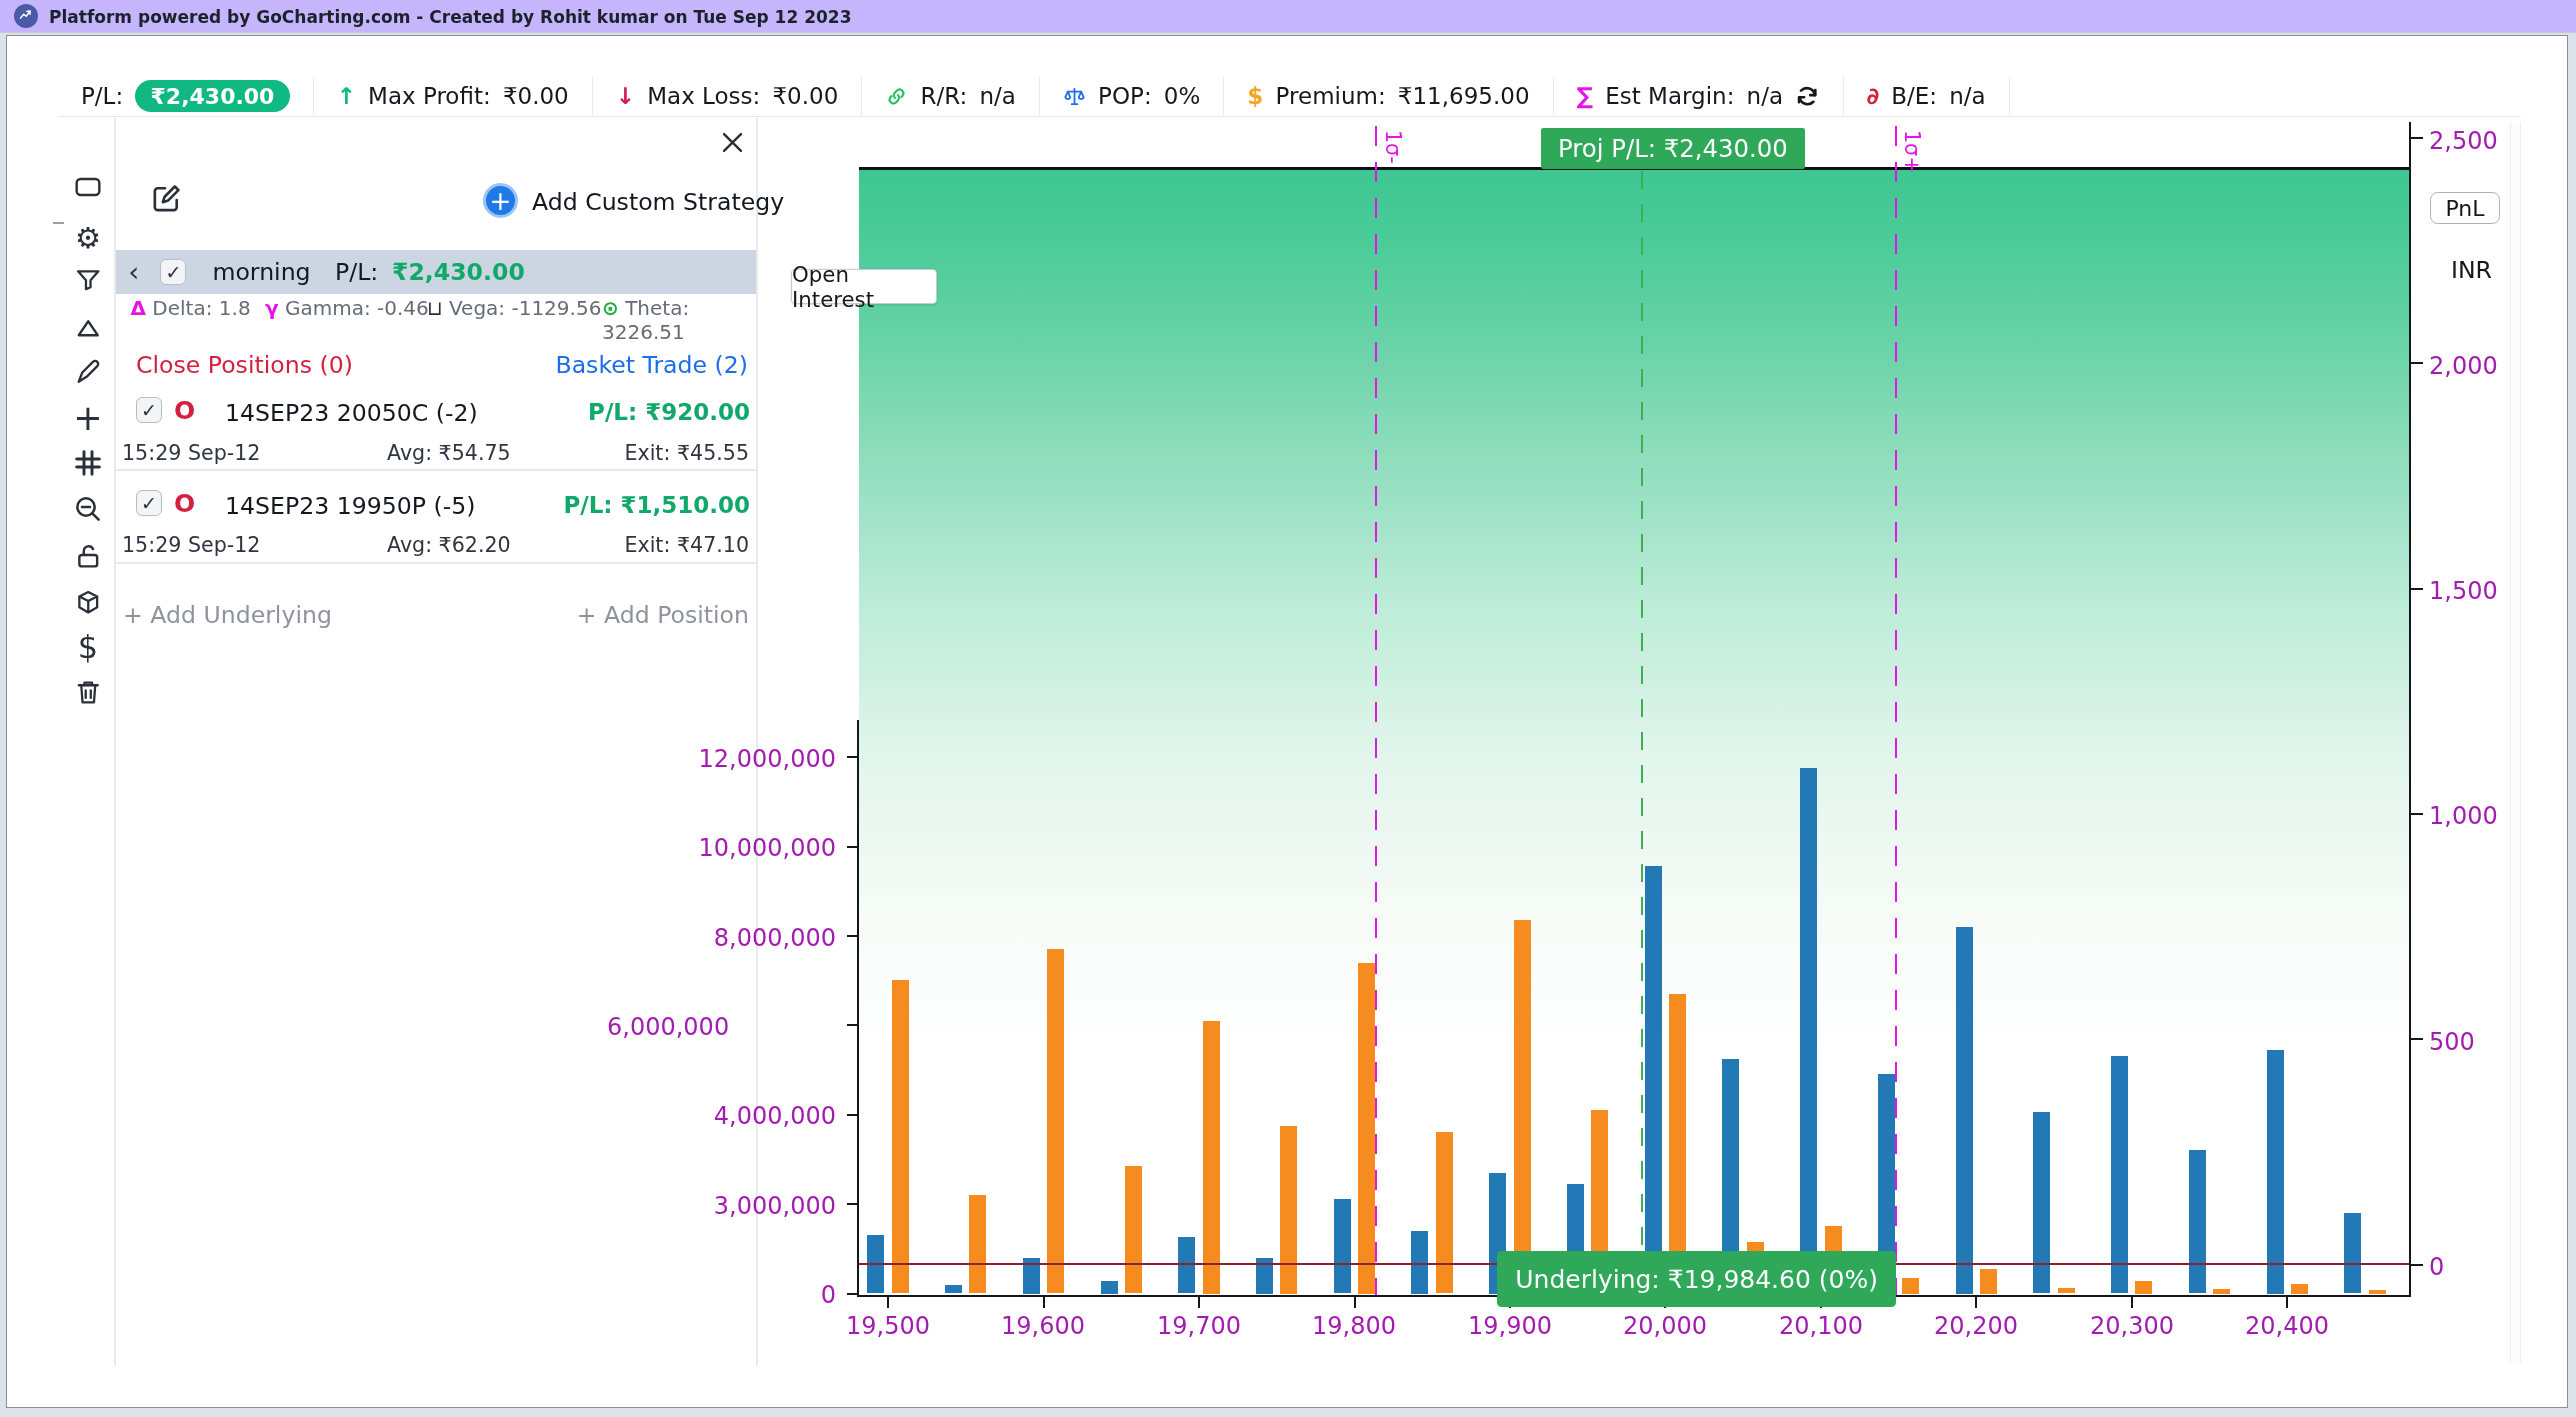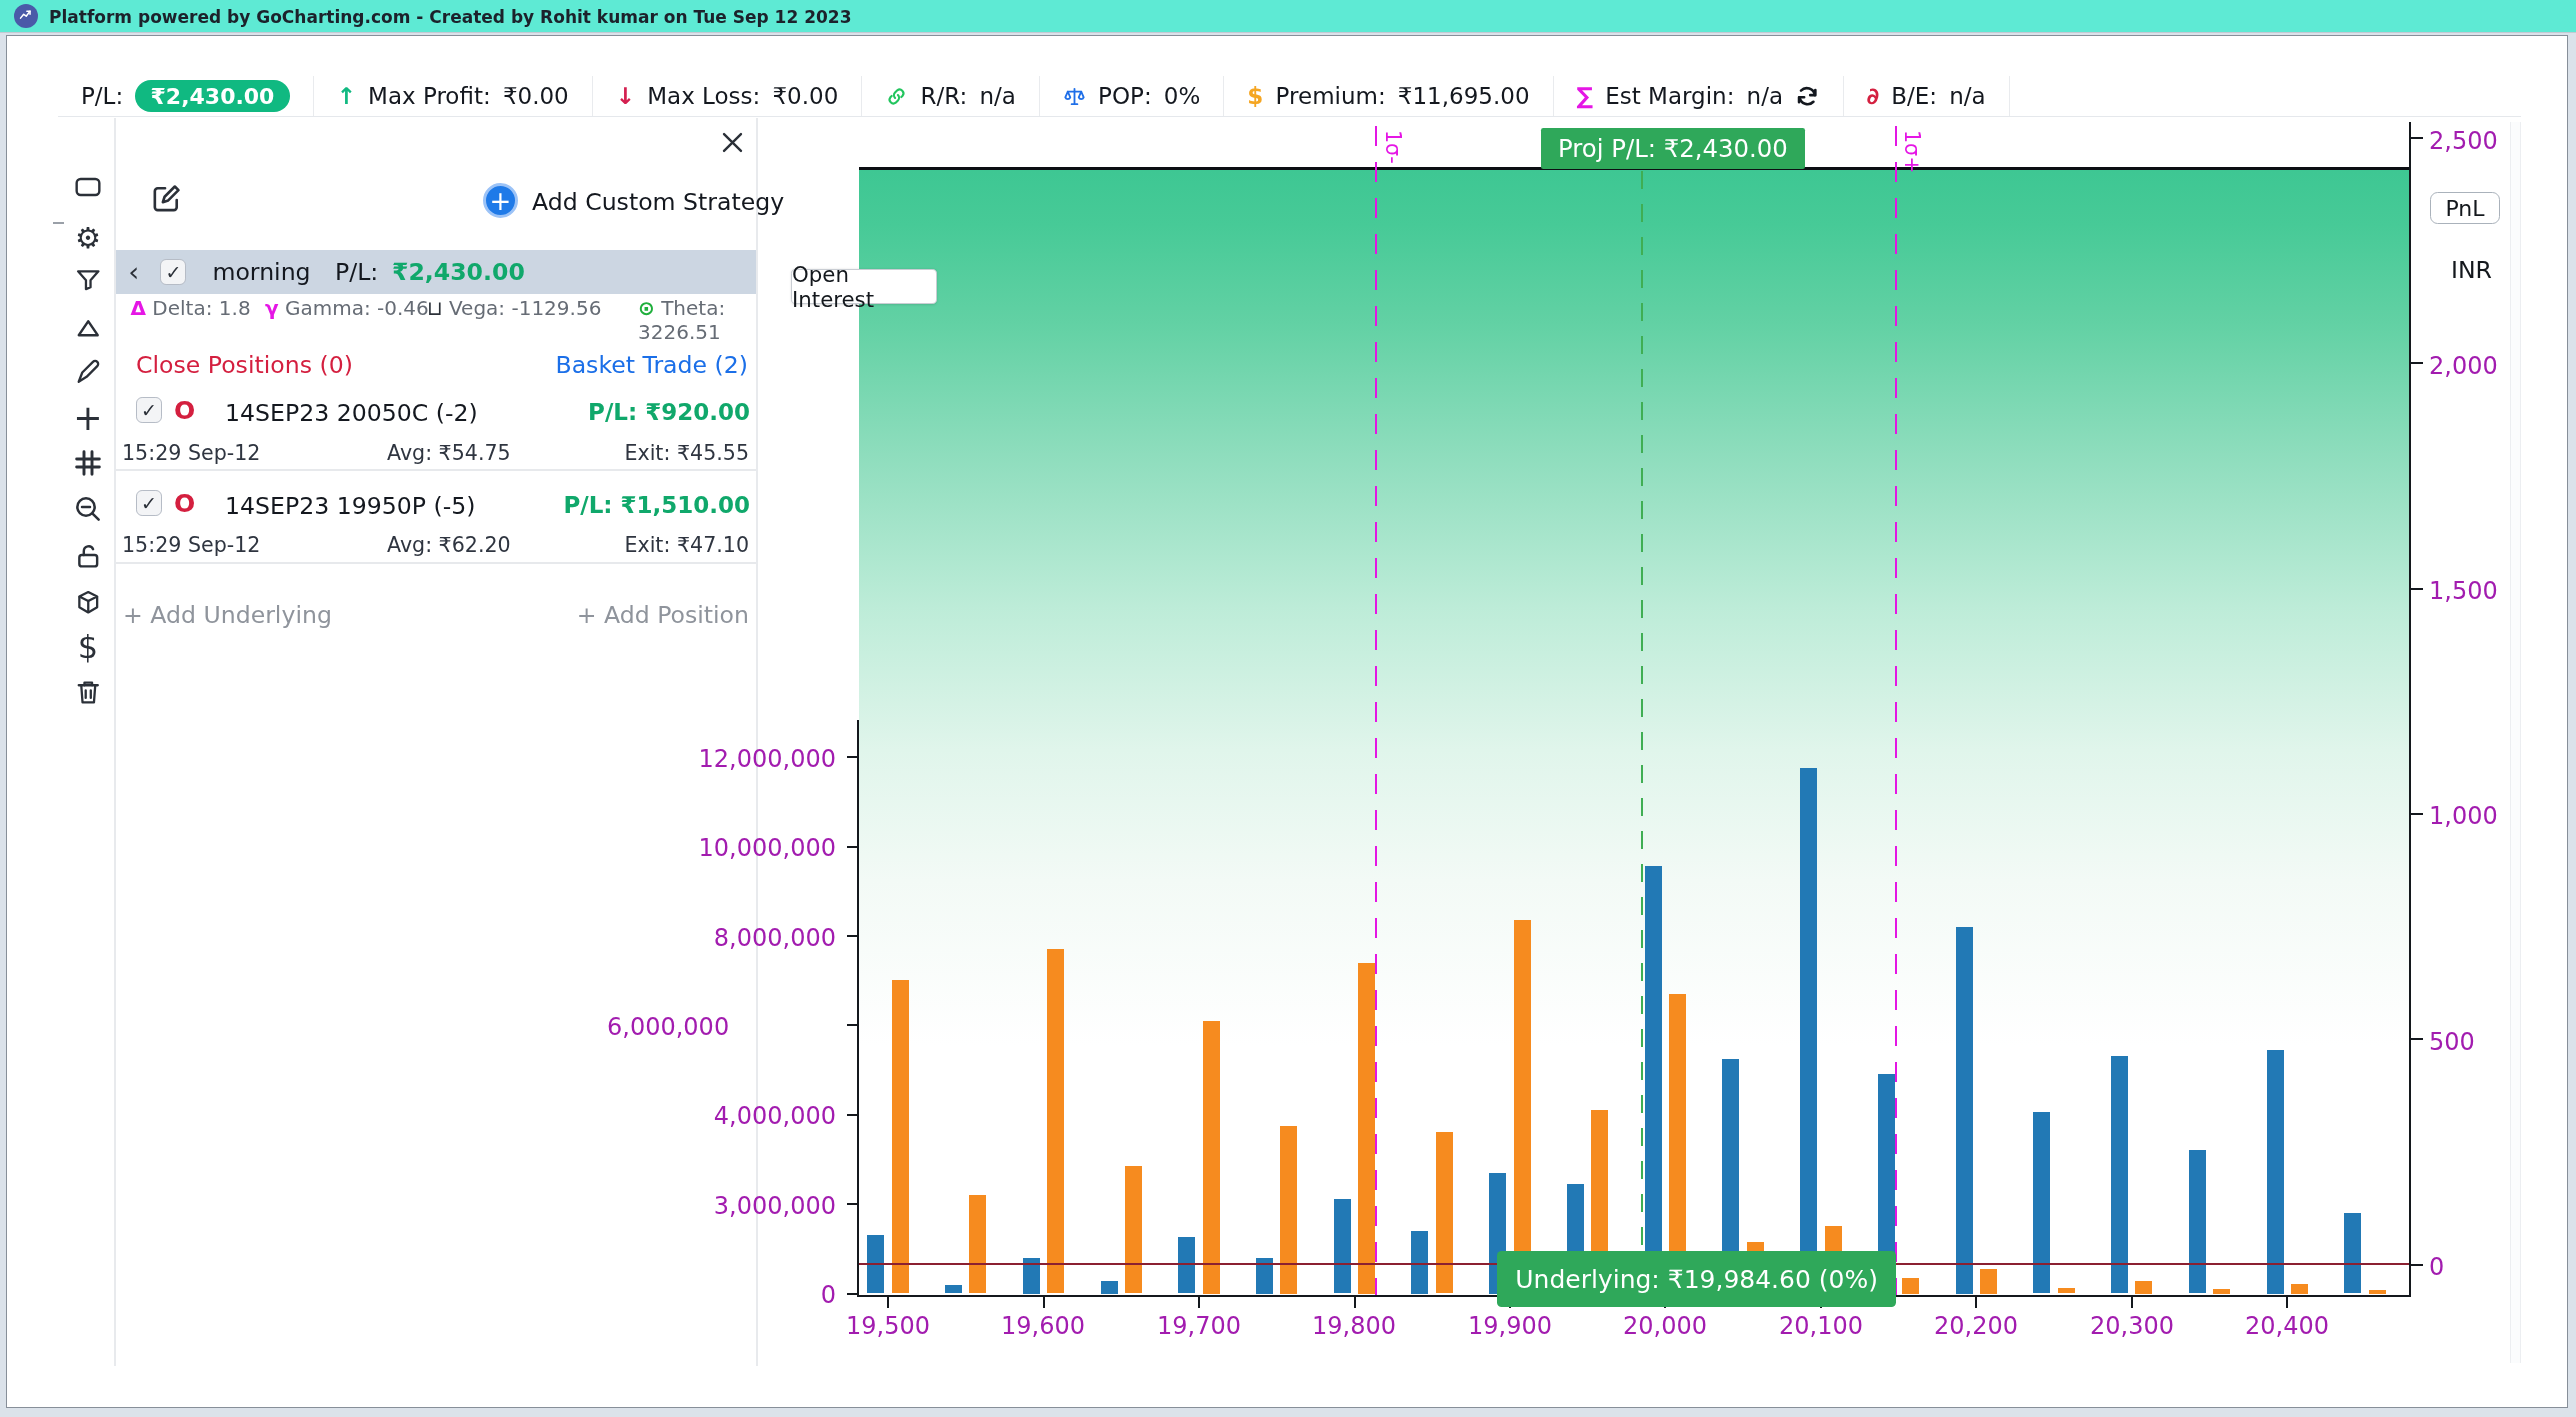--- a/index.html
+++ b/index.html
@@ -1,20 +1,20 @@
 <!DOCTYPE html>
 <html style="font-size:12.2px"><head>
 <meta charset="utf-8">
 <style>
   html,body{margin:0;padding:0;}
   body{font-family:"DejaVu Sans","Liberation Sans",sans-serif;background:#dbe2ea;}
   .screen{position:relative;width:2576px;height:1418px;background:#dbe2ea;overflow:hidden;}
   .abs{position:absolute;}
   
-  .os-bar{position:absolute;left:0;top:0;width:2576px;height:32px;background:#5eead4;border-bottom:1.5px solid #c3cad3;display:flex;align-items:center;}
+  .os-bar{position:absolute;left:0;top:0;width:2576px;height:32px;background:#c4b5fd;border-bottom:1.5px solid #c3cad3;display:flex;align-items:center;}
   .os-logo{position:absolute;left:13.7px;top:3.8px;width:24.4px;height:24.4px;border-radius:50%;background:#4a5aa8;display:flex;align-items:center;justify-content:center;}
   .os-title{position:absolute;left:49px;top:6.9px;font-size:17px;font-weight:600;color:#1c222b;}
   
   .window{position:absolute;left:6.1px;top:35px;width:2562px;height:1373px;background:#ffffff;border:1.5px solid #878f99;box-sizing:border-box;}
   
   .stats{position:absolute;left:58px;top:76px;width:2463px;height:40px;background:#fff;border-bottom:1.5px solid #e5e8ec;display:flex;align-items:center;}
   .stat{display:flex;align-items:center;gap:12.2px;padding:0 23px;height:100%;border-right:1.5px solid #e9ebee;font-size:23px;color:#1a2028;white-space:nowrap;}
   .stat .lab{color:#14181f;}
   .stat .val{color:#14181f;}
   .pill{background:#10b981;color:#fff;font-weight:700;border-radius:761px;padding:3.8px 15.2px;font-size:22px;}
@@ -203,21 +203,21 @@
     <span class="check" style="margin-left:21.3px;">✓</span>
     <span style="margin-left:26px;font-size:23.6px;color:#14181f;">morning</span>
     <span style="margin-left:24.4px;font-size:23.6px;color:#14181f;">P/L:</span>
     <span class="greenbold" style="margin-left:13.7px;font-size:23.6px;">₹2,430.00</span>
   </div>
 
   <div class="abs" style="left:116px;top:296px;width:640px;height:26px;font-size:20px;color:#666c75;">
     <span class="abs" style="left:14.5px;"><span style="color:#e516e5;font-weight:700;">Δ</span> <span>Delta: 1.8</span></span>
     <span class="abs" style="left:149px;"><span style="color:#e516e5;font-weight:700;">γ</span> <span>Gamma: -0.46</span></span>
     <span class="abs" style="left:311px;"><span style="color:#2b3038;">⊔</span> <span>Vega: -1129.56</span></span>
-    <span class="abs" style="left:486px;margin-left:36px;"><span style="color:#1faf3c;font-weight:700;">⊙</span> <span>Theta: 3226.51</span></span>
+    <span class="abs" style="left:486px;"><span style="color:#1faf3c;font-weight:700;">⊙</span> <span>Theta: 3226.51</span></span>
   </div>
 
   <div class="abs" style="left:136px;top:351px;font-size:23.6px;color:#d41f3f;cursor:pointer;">Close Positions (0)</div>
   <div class="abs" style="left:553px;top:351px;width:195px;text-align:right;font-size:23.6px;color:#1b6fe8;cursor:pointer;">Basket Trade (2)</div>
 
   <div class="abs" style="left:136px;top:397px;width:614px;height:30.5px;">
     <span class="check abs" style="left:0;top:0;">✓</span>
     <span class="abs" style="left:38px;top:-1.5px;color:#d41f3f;font-size:25px;font-weight:700;">O</span>
     <span class="abs" style="left:89px;top:1.5px;font-size:23.6px;color:#14181f;">14SEP23 20050C (-2)</span>
     <span class="abs greenbold" style="right:0;top:1.5px;font-size:23px;">P/L: ₹920.00</span>

